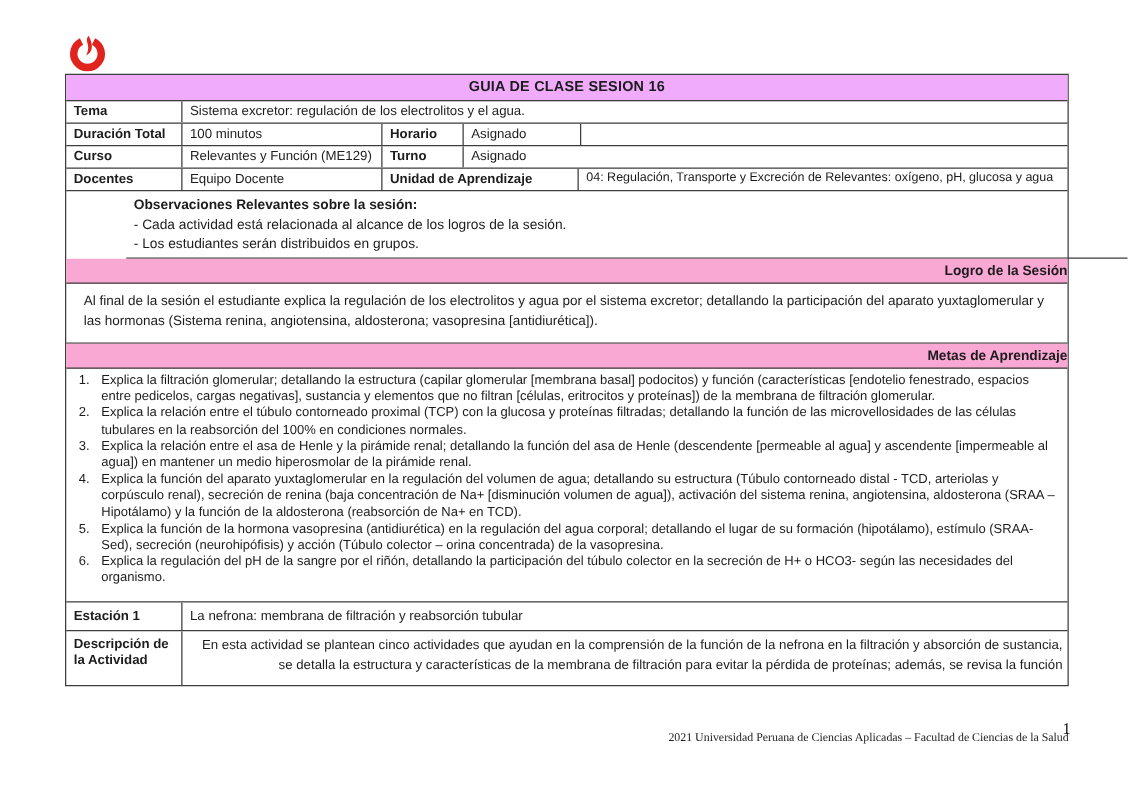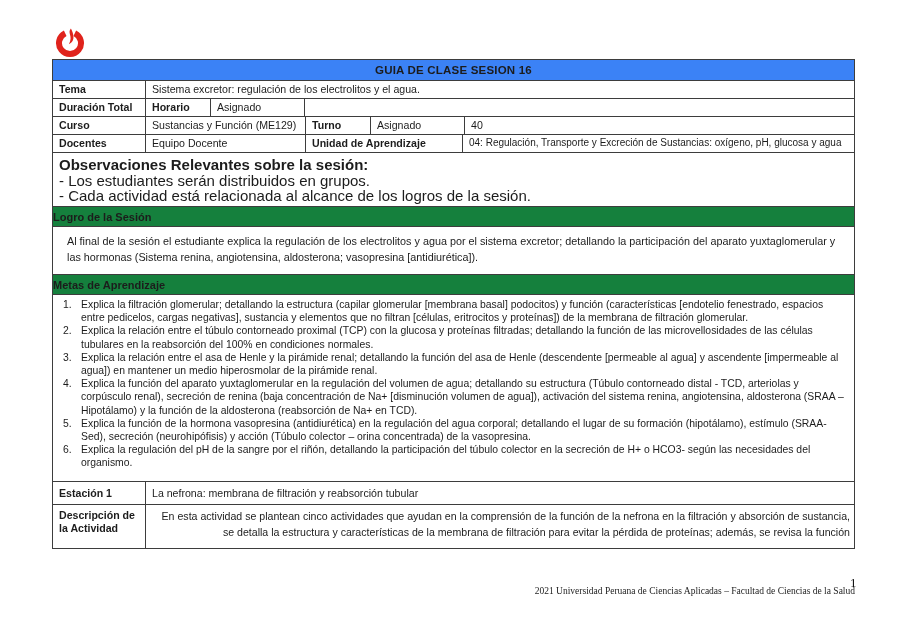--- a/index.html
+++ b/index.html
@@ -17,26 +17,26 @@
   .cell:last-child { border-right:none; }
   .bold { font-weight:bold; }
   .w93 { width:93px; flex:none; }
   .w160 { width:160px; flex:none; }
   .w65 { width:65px; flex:none; }
   .w94 { width:94px; flex:none; }
   .w157 { width:157px; flex:none; }
   .w161 { width:161px; flex:none; }
   .flex1 { flex:1 1 auto;text-align:right; } .h22 { height:18px; } .h23 { height:23px; } .h43 { height:43px; }
 
-  .green-header { background:#15803d; height:20px; display:flex; align-items:center; justify-content:flex-start;
+  .green-header { background:#f9a8d4; height:20px; display:flex; align-items:center; justify-content:flex-end;
                   font-weight:bold; font-size:11px; }
-  .title-row { background:#3b82f6; height:21px; display:flex; align-items:center; justify-content:center;
+  .title-row { background:#f0abfc; height:21px; display:flex; align-items:center; justify-content:center;
                font-weight:bold; font-size:11.5px; letter-spacing:0.2px; }
 
-  .obs { display:block; height:54px; padding:4px 8px 2px 6px; font-size:15px; line-height:15.5px; }
+  .obs { display:block; height:54px; padding:4px 8px 2px 6px; font-size:11px; line-height:15.5px;margin-left:48px; }
   .obs .obs-title { font-weight:bold; }
 
   .logro-text { display:block; height:48px; padding:6px 10px 2px 14px; font-size:10.8px; line-height:16px; }
 
   .metas-body { display:block; height:187px; padding:3px 8px 0 10px; font-size:10.4px; line-height:13.2px; }
   .meta-item { display:flex; }
   .meta-num { width:18px; flex:none; }
   .meta-text { flex:1 1 auto; }
 
   .small-cell { font-size:10px; white-space:nowrap; }
@@ -64,46 +64,46 @@
       <span>GUIA DE CLASE SESION 16</span>
     </div>
 
     <div class="row h22">
       <div class="cell bold w93">Tema</div>
       <div class="cell flex1">Sistema excretor: regulación de los electrolitos y el agua.</div>
     </div>
 
     <div class="row h22">
       <div class="cell bold w93">Duración Total</div>
+      <div class="cell w160">100 minutos</div>
       <div class="cell bold w65">Horario</div>
       <div class="cell w94">Asignado</div>
       <div class="cell flex1"></div>
     </div>
 
     <div class="row h22">
       <div class="cell bold w93">Curso</div>
-      <div class="cell w160">Sustancias y Función (ME129)</div>
+      <div class="cell w160">Relevantes y Función (ME129)</div>
       <div class="cell bold w65">Turno</div>
       <div class="cell w94">Asignado</div>
-      <div class="cell flex1">40</div>
     </div>
 
     <div class="row h22">
       <div class="cell bold w93">Docentes</div>
       <div class="cell w160">Equipo Docente</div>
       <div class="cell bold w157">Unidad de Aprendizaje</div>
-      <div class="cell flex1 small-cell">04: Regulación, Transporte y Excreción de Sustancias: oxígeno, pH, glucosa y agua</div>
+      <div class="cell flex1 small-cell">04: Regulación, Transporte y Excreción de Relevantes: oxígeno, pH, glucosa y agua</div>
     </div>
 
     <div class="row obs">
       <div class="obs-title">Observaciones Relevantes sobre la sesión:</div>
       <div>
 
-      <div>- Los estudiantes serán distribuidos en grupos.</div>
-          <div>- Cada actividad está relacionada al alcance de los logros de la sesión.</div>
+      <div>- Cada actividad está relacionada al alcance de los logros de la sesión.</div>
+          <div>- Los estudiantes serán distribuidos en grupos.</div>
         </div>
     </div>
 
     <div class="row green-header">
       <span>Logro de la Sesión</span>
     </div>
 
     <div class="row logro-text">Al final de la sesión el estudiante explica la regulación de los electrolitos y agua por el sistema excretor; detallando la participación del aparato yuxtaglomerular y las hormonas (Sistema renina, angiotensina, aldosterona; vasopresina [antidiurética]).</div>
 
     <div class="row green-header">

